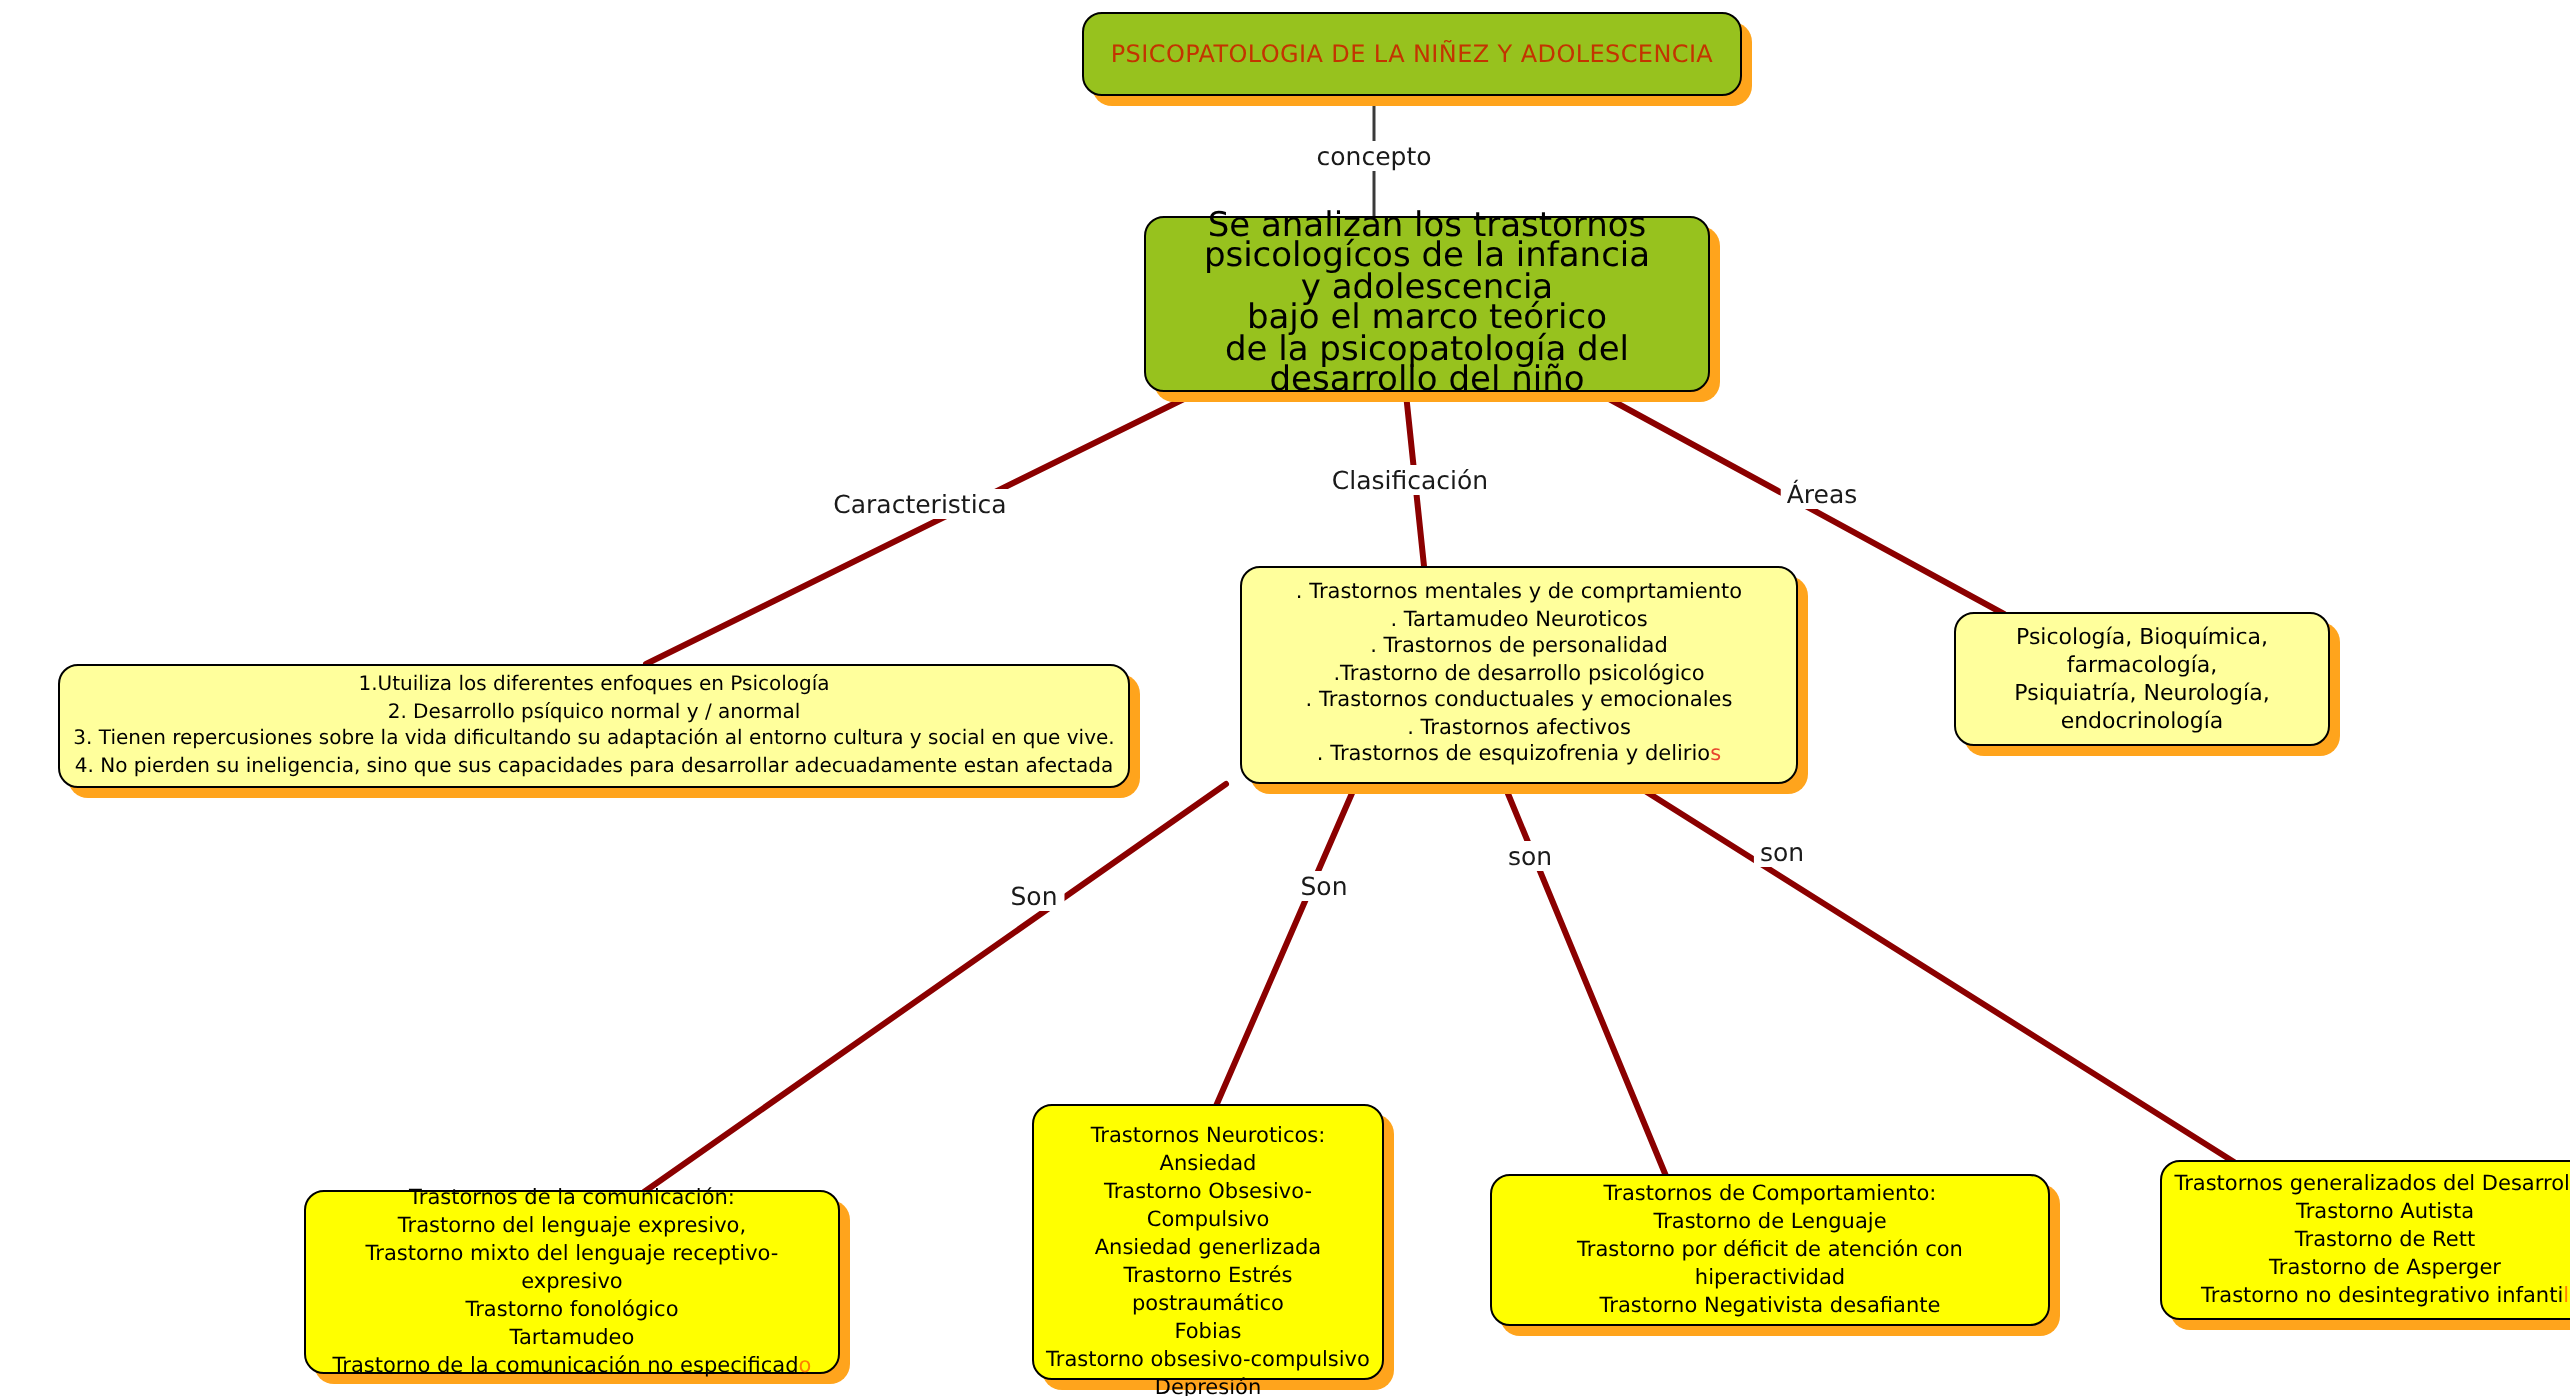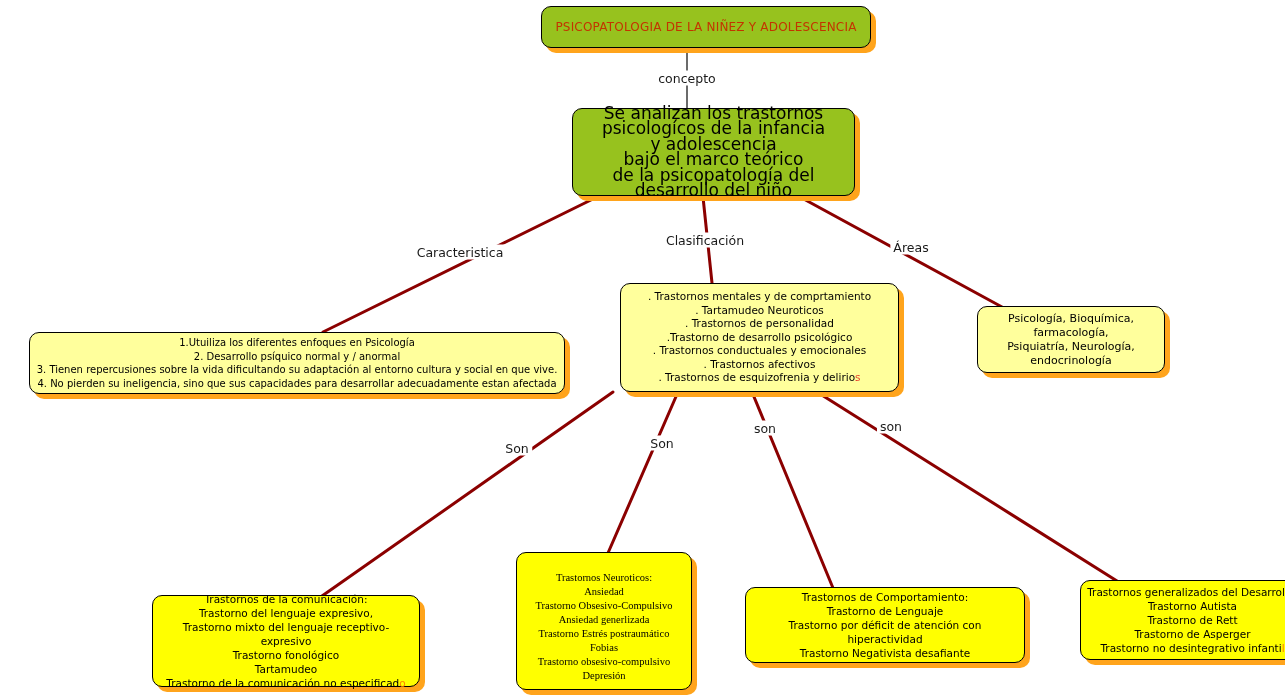--- a/index.html
+++ b/index.html
@@ -44,21 +44,21 @@
   #root-node{
     left:517px;top:6px;width:330px;height:42px;
     font-size:12px;letter-spacing:.2px;
     color:#C33400;
   }
   #concept-node{left:548px;top:108px;width:283px;height:88px;font-size:17px;line-height:15.5px;}
   #caracteristicas-node{left:5px;top:332px;width:536px;height:62px;font-size:10px;line-height:13.5px;}
   #clasificacion-node{left:596px;top:283px;width:279px;height:109px;font-size:10.5px;line-height:13.5px;}
   #areas-node{left:953px;top:306px;width:188px;height:67px;font-size:11px;line-height:14px;}
   #comunicacion-node{left:128px;top:595px;width:268px;height:92px;font-size:10.5px;line-height:14px;}
-  #neuroticos-node{left:492px;top:552px;width:176px;height:138px;font-size:10.5px;line-height:14px;justify-content:flex-start;padding-top:18px;font-family:Liberation Serif, serif;}
+  #neuroticos-node{left:492px;top:552px;width:176px;height:138px;font-size:10.5px;line-height:14px;justify-content:flex-start;padding-top:8px;}
   #comportamiento-node{left:721px;top:587px;width:280px;height:76px;font-size:10.5px;line-height:14px;align-items:center;}
   #generalizados-node{left:1056px;top:580px;width:225px;height:80px;font-size:10.5px;line-height:14px;}
 </style>
 </head>
 <body>
 
 <div id="canvas">
 
   <svg class="links" width="1285" height="698">
     <line x1="687" y1="48" x2="687" y2="108" stroke="#3a3a3a" stroke-width="1.5"></line>

